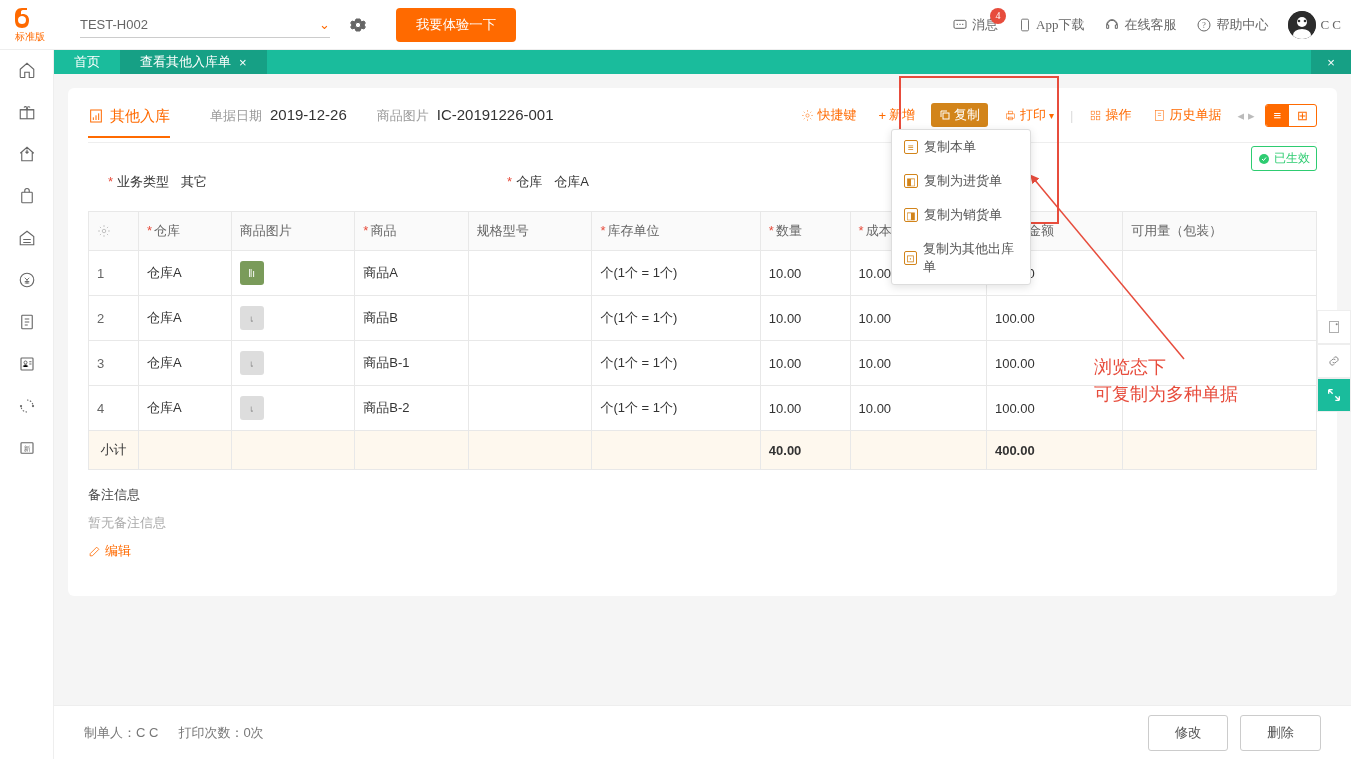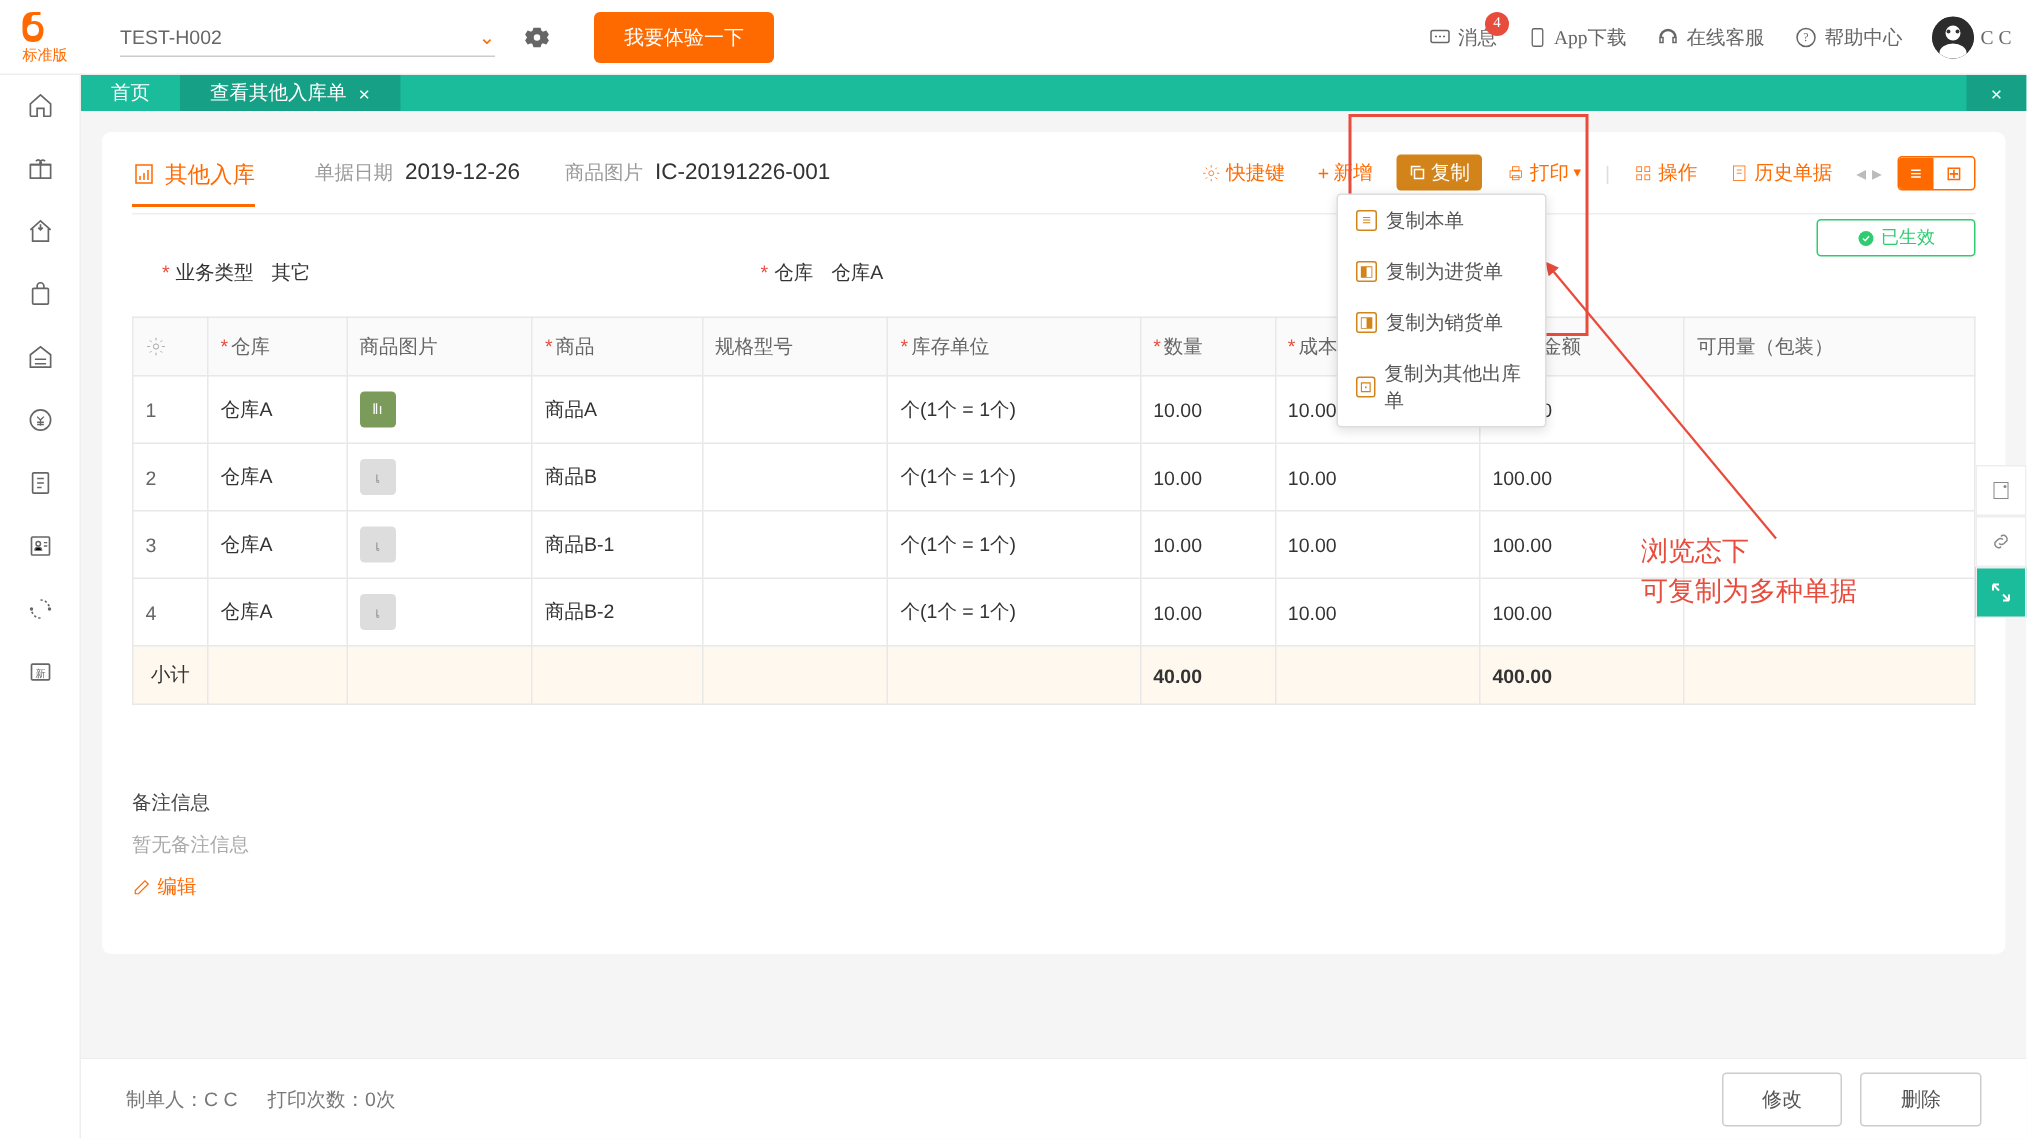--- a/index.html
+++ b/index.html
@@ -39,38 +39,38 @@
   .copy-btn { background: #d2841a; color: #fff; border-radius: 3px; padding: 3px 8px; }
   .view-toggle { display: flex; border: 1px solid #ff6a00; border-radius: 3px; overflow: hidden; }
   .view-opt { padding: 3px 8px; cursor: pointer; }
   .view-opt.active { background: #ff6a00; color: #fff; }
   .nav-arrows { display: flex; gap: 4px; color: #bbb; }
 
   .dropdown { position: absolute; top: 26px; left: 0; background: #fff; border: 1px solid #ddd; box-shadow: 0 2px 8px rgba(0,0,0,.12); border-radius: 3px; width: 140px; z-index: 20; }
   .dropdown-item { padding: 8px 12px; display: flex; align-items: center; gap: 6px; cursor: pointer; color: #555; }
   .dd-icon { width: 14px; height: 14px; display: inline-flex; align-items: center; justify-content: center; border: 1px solid #d2841a; border-radius: 2px; font-size: 10px; color: #d2841a; }
 
-  .status-badge { position: absolute; right: 20px; top: 58px; border: 1px solid #2ecc71; color: #2ecc71; padding: 3px 26px; border-radius: 3px; font-size: 12px; display: flex; align-items: center; gap: 4px; }
+  .status-badge { position: absolute; right: 20px; top: 58px; border: 1px solid #2ecc71; color: #2ecc71; padding: 3px 6px; border-radius: 3px; font-size: 12px; display: flex; align-items: center; gap: 4px; }
 
   .form-row { display: flex; padding: 30px 0 20px 20px; gap: 300px; }
   .form-item { display: flex; align-items: center; gap: 12px; }
   .req::before { content: "*"; color: #e74c3c; margin-right: 4px; }
 
   .table { width: 100%; border-collapse: collapse; }
   .table th, .table td { border: 1px solid #e8e8e8; padding: 10px 8px; text-align: left; font-weight: normal; }
   .table th { background: #fafafa; color: #666; }
   .table th .req-h::before { content: "*"; color: #e74c3c; margin-right: 2px; }
   .row-num { text-align: center; color: #666; width: 50px; }
   .img-cell { display: inline-flex; width: 24px; height: 24px; background: #7a9b5a; border-radius: 3px; align-items: center; justify-content: center; color: #fff; font-size: 10px; }
   .img-cell.gray { background: #ddd; color: #999; }
   .subtotal-row td { background: #fef8ee; font-weight: bold; }
   .subtotal-row td:first-child { text-align: center; font-weight: normal; }
 
   .remark-section { padding: 16px 0; }
-  .remark-title { color: #444; margin-bottom: 10px; margin-top: 40px; }
+  .remark-title { color: #444; margin-bottom: 10px; }
   .remark-empty { color: #aaa; margin-bottom: 10px; }
   .edit-link { color: #ff6a00; cursor: pointer; display: flex; align-items: center; gap: 4px; }
 
   .footer-bar { height: 54px; background: #fff; border-top: 1px solid #eee; display: flex; align-items: center; padding: 0 30px; }
   .footer-info { color: #777; display: flex; gap: 20px; }
   .footer-actions { margin-left: auto; display: flex; gap: 12px; justify-content: flex-end; }
   .btn { padding: 8px 26px; border: 1px solid #ccc; background: #fff; border-radius: 3px; cursor: pointer; color: #555; }
 
   .highlight-box { position: absolute; border: 2px solid #e74c3c; pointer-events: none; }
   .annotation-arrow { position: absolute; pointer-events: none; }

